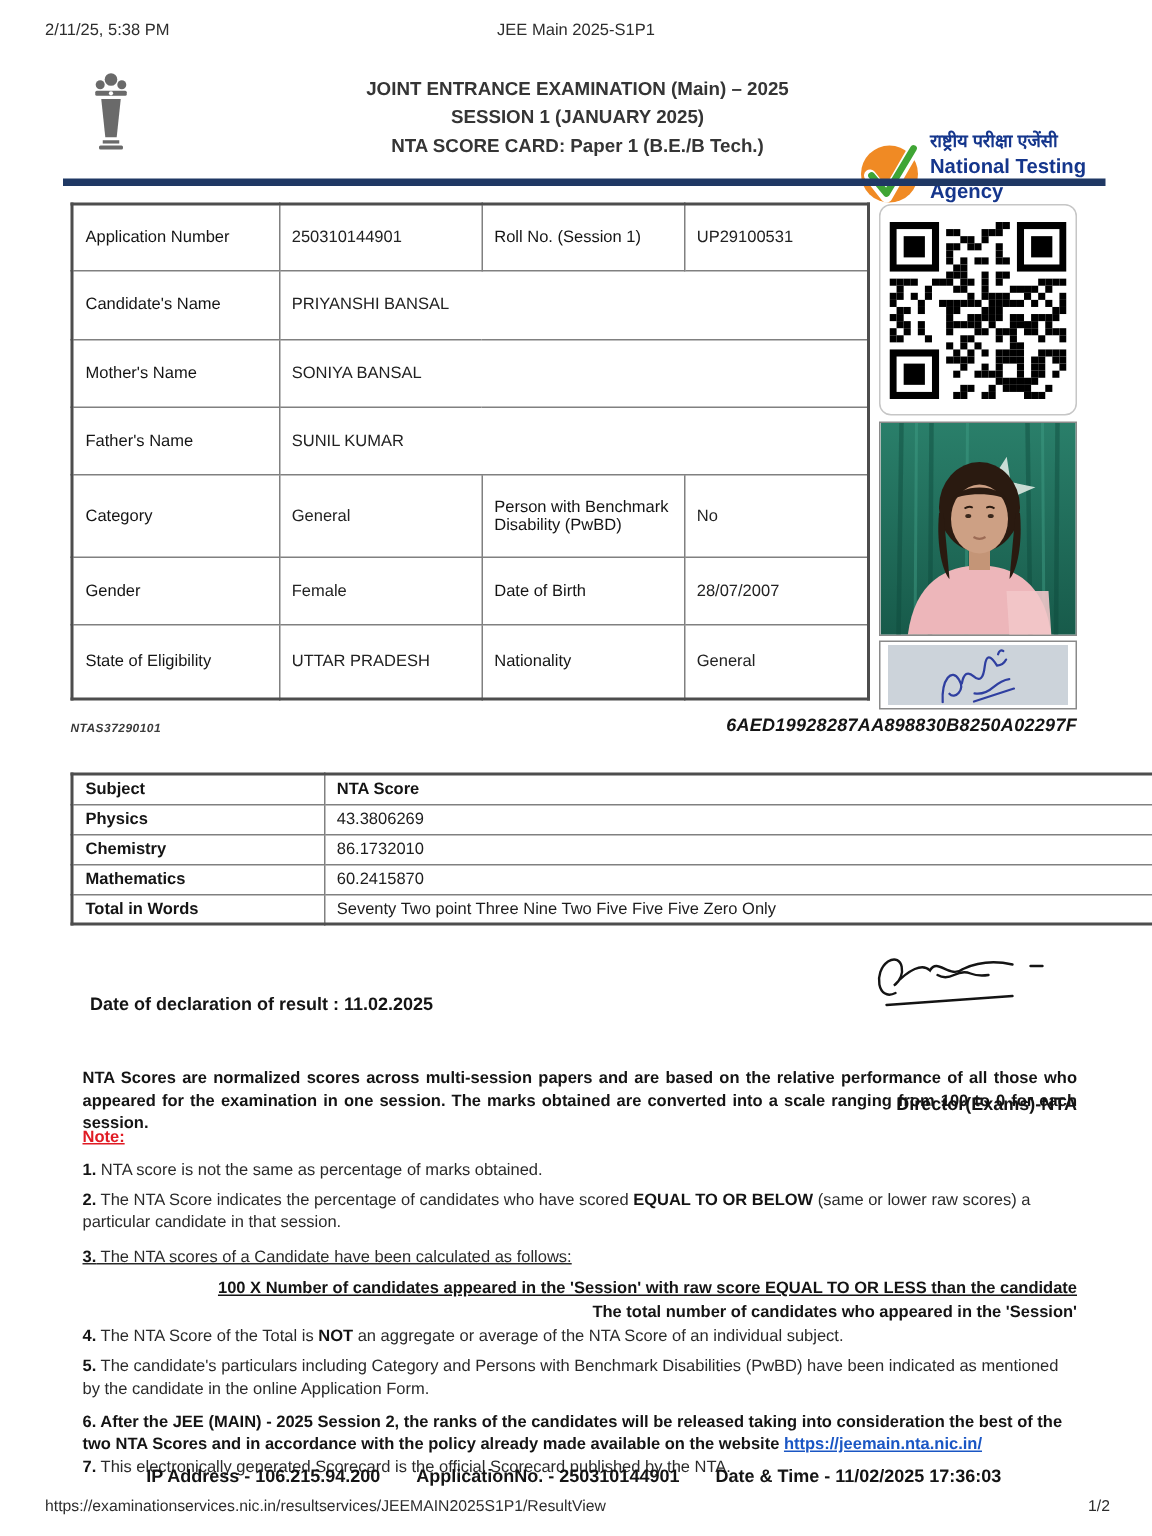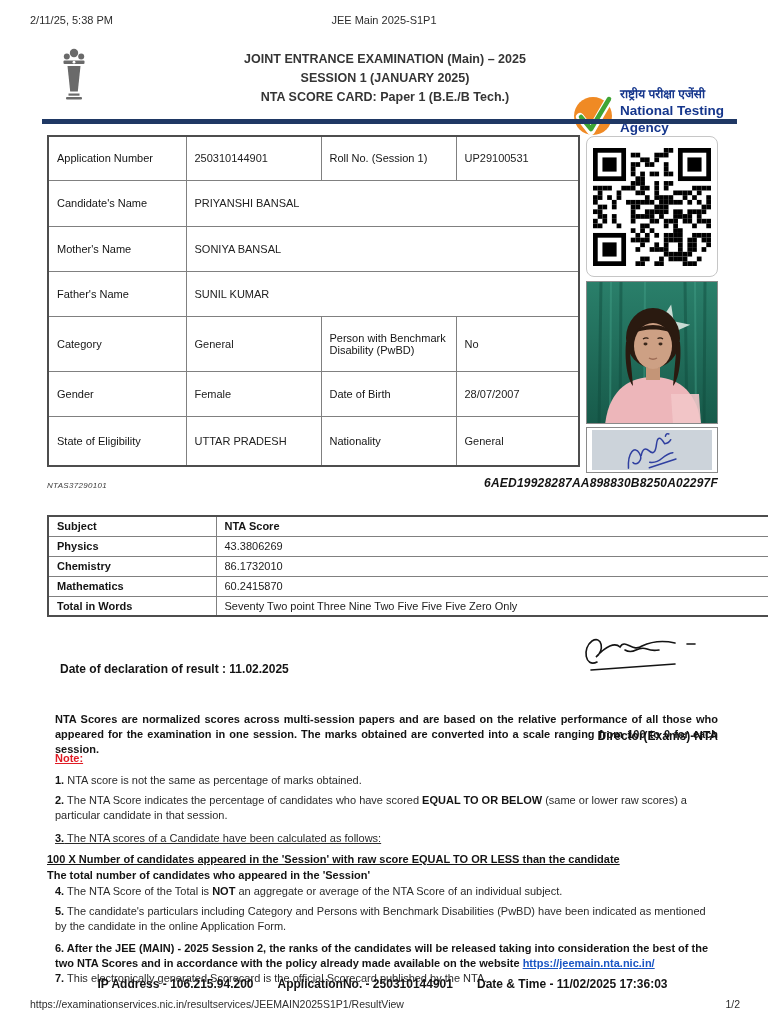--- a/index.html
+++ b/index.html
@@ -41,42 +41,42 @@
   
   .qr-box { position:absolute; left:586px; top:136px; width:132px; height:141px;
             border:1px solid #c6c6c6; border-radius:8px; display:flex; align-items:center; justify-content:center; background:#fff; }
   .photo-box { position:absolute; left:586px; top:281px; width:132px; height:143px; border:1px solid #8a8a8a; overflow:hidden; }
   .sign-box { position:absolute; left:586px; top:427px; width:132px; height:46px; border:1px solid #8a8a8a;
               display:flex; align-items:center; justify-content:center; background:#fff; }
   .sign-inner { width:120px; height:40px; background:#ccd3da; display:flex; align-items:center; justify-content:center; }
 
   
   .codes { position:absolute; left:47px; top:476px; width:671px; display:flex; justify-content:space-between; align-items:flex-end; }
-  .code-left { font-size:8px; font-style:italic; color:#3c3c3c; letter-spacing:0.3px; }
+  .code-left { font-size:8px; font-style:italic; color:#3c3c3c; letter-spacing:0.3px;font-weight:bold; }
   .code-right{ font-size:12px; font-style:italic; font-weight:bold; color:#141414; letter-spacing:0.2px; }
 
   
   .stable { position:absolute; left:47px; top:515px; width:748px; border:2px solid #4d4d4d; table-layout:fixed; }
   .stable td { border:1px solid #808080; padding:1px 8px; font-size:11px; height:20px; vertical-align:middle; }
   .stable td.lbl { font-weight:bold; color:#141414; }
 
   .decl { position:absolute; left:60px; top:662px; font-size:12px; font-weight:bold; color:#141414; }
   .dir-sig { position:absolute; left:575px; top:630px; }
   .dir-label { position:absolute; left:560px; top:684px; width:158px; text-align:right;
                font-size:12px; font-weight:bold; color:#141414;margin-top:45px; }
 
   .summary { position:absolute; left:55px; top:712px; width:663px; font-size:11px; font-weight:bold;
              color:#141414; line-height:15px; text-align:justify; }
   .note-head { position:absolute; left:55px; top:752px; font-size:11px; font-weight:bold;
                color:#e01b24; text-decoration:underline; }
   .note { position:absolute; left:55px; width:663px; font-size:11px; color:#2a2a2a; line-height:15px; }
   .note b { color:#141414; }
   .n1 { top:773px; } .n2 { top:793px; } .n3 { top:831px;text-decoration:underline; }
   .n4 { top:884px; } .n5 { top:904px; } .n6 { top:941px; font-weight:bold; color:#141414; } .n7 { top:971px; }
-  .formula { position:absolute; left:47px; top:851px; width:671px; text-align:left;
+  .formula { position:absolute; left:47px; top:851px; width:671px; text-align:right;
              font-size:11px; font-weight:bold; color:#141414; line-height:16px; }
   .formula .num { text-decoration:underline; }
   .note a { color:#1a56c4; }
   .ip-line { position:absolute; left:47px; top:977px; width:671px; text-align:center;
              font-size:12px; font-weight:bold; color:#141414; display:flex; justify-content:center; gap:24px; }
 </style>
 </head>
 <body>
 
 <div id="page">

